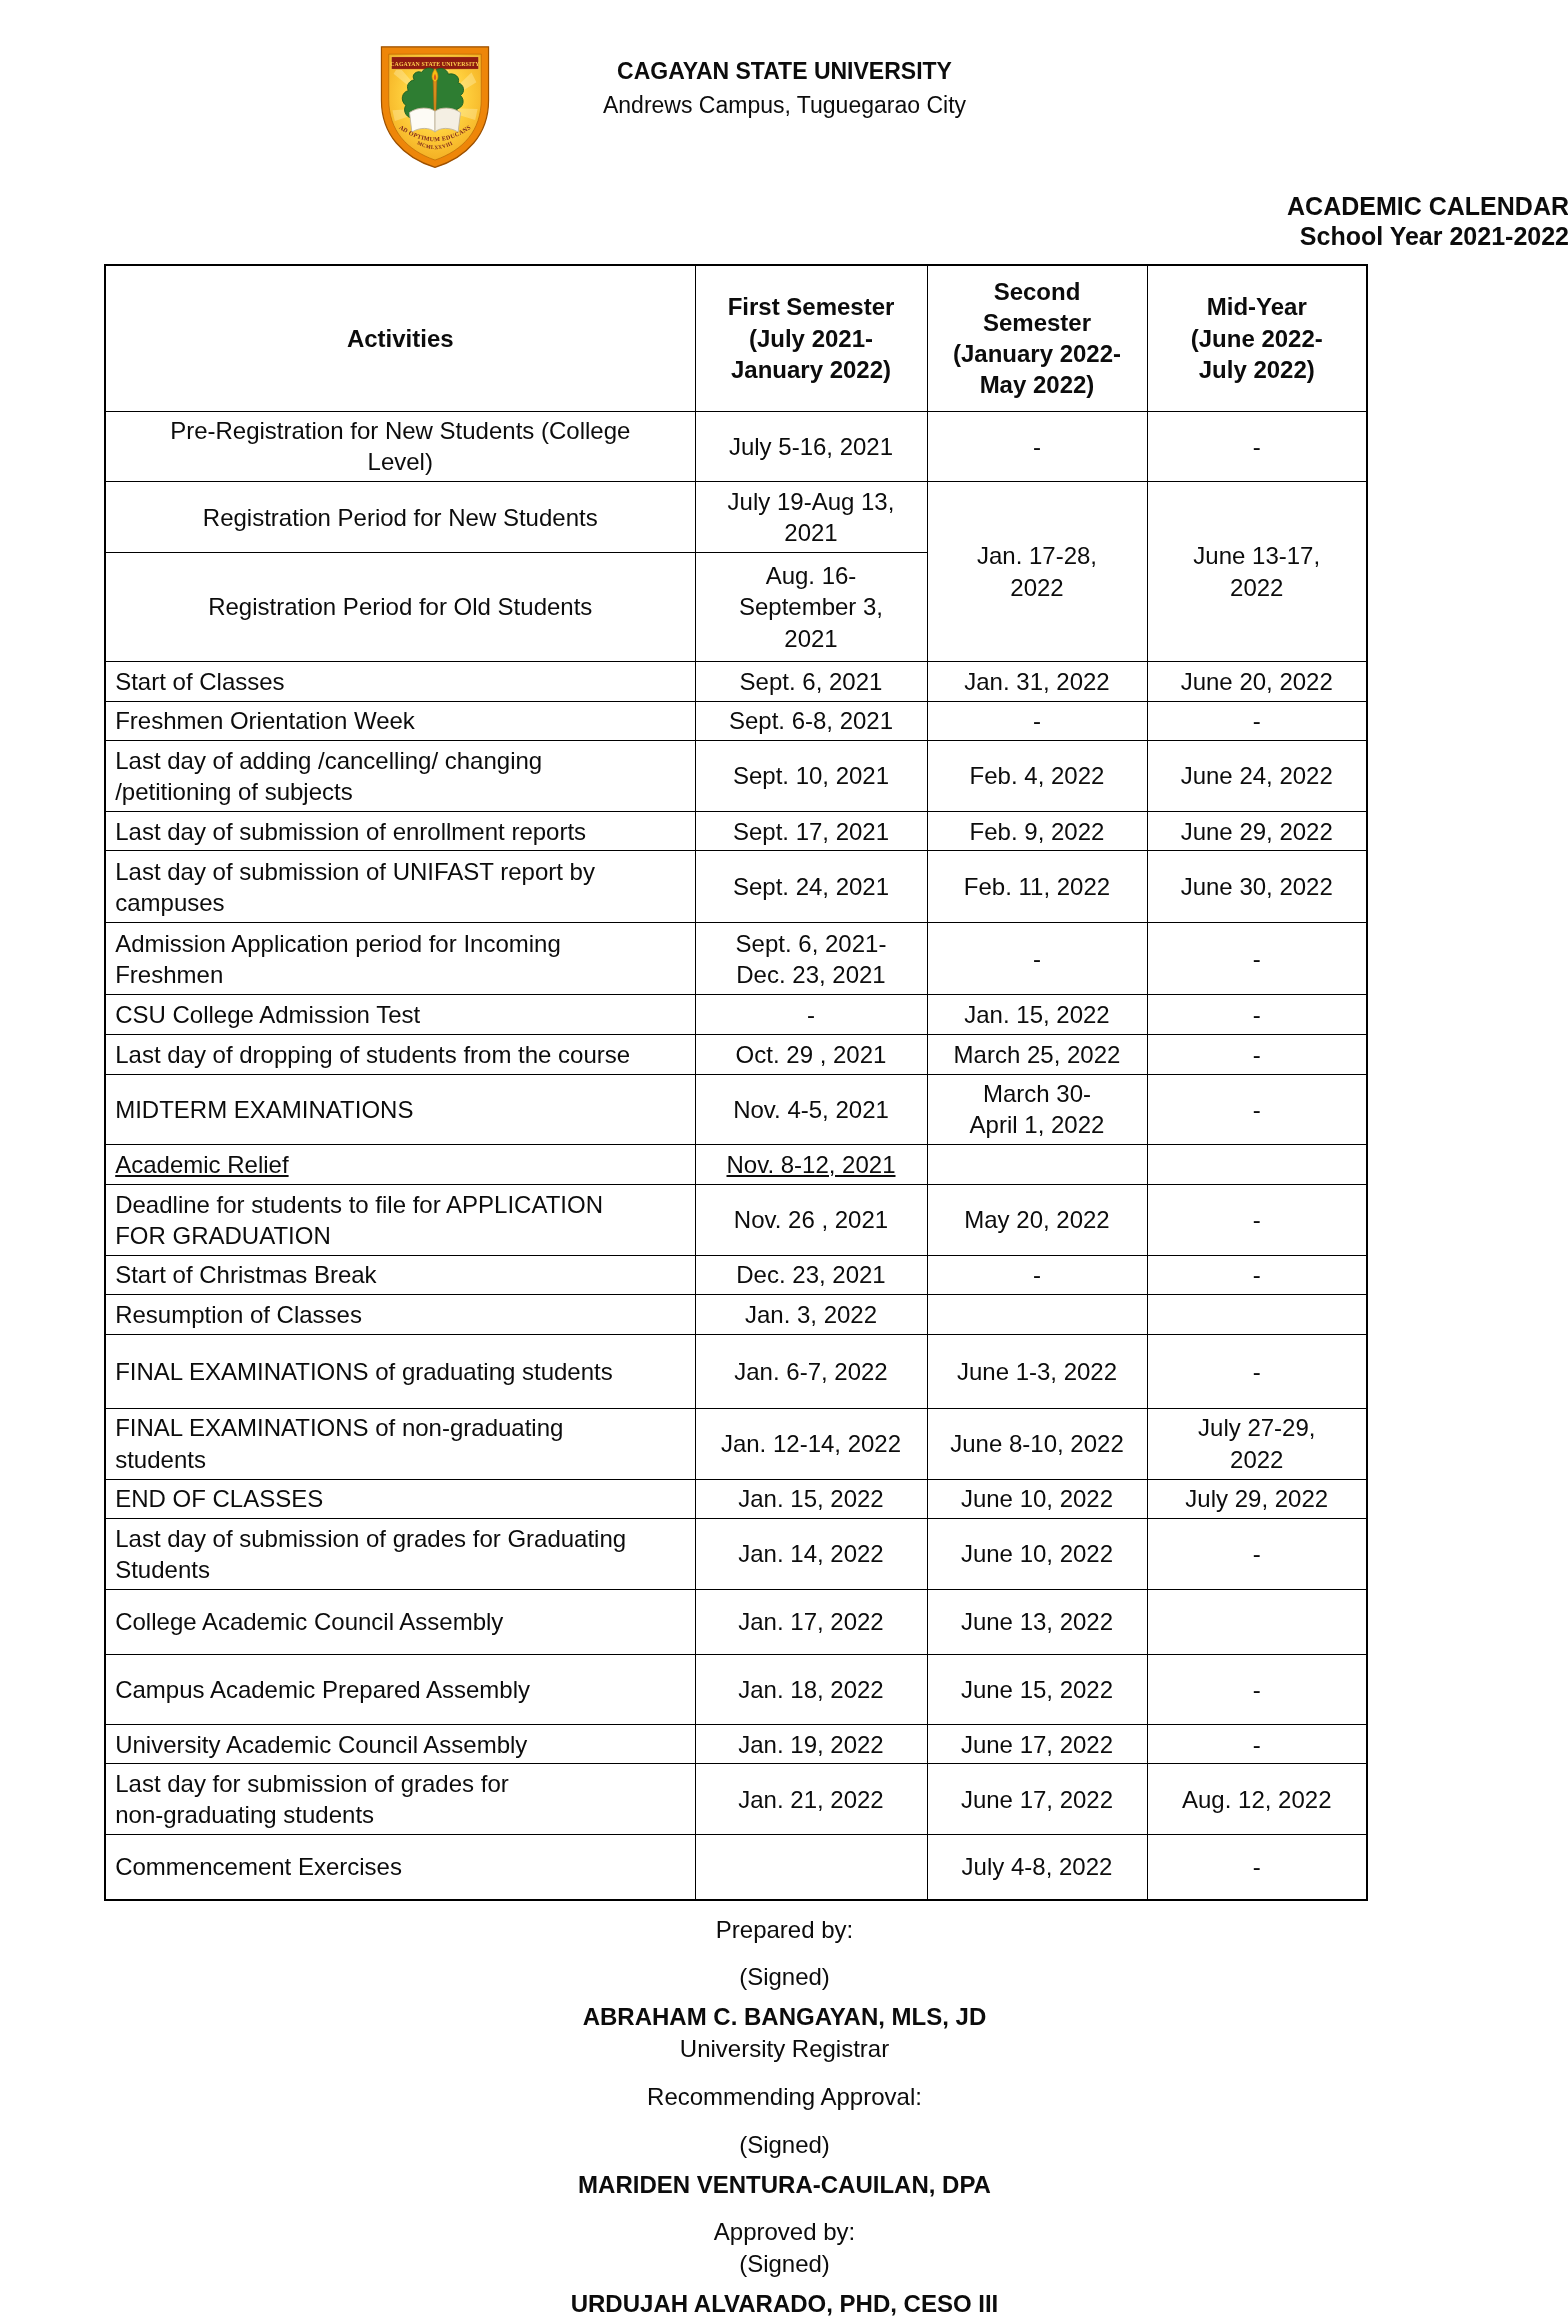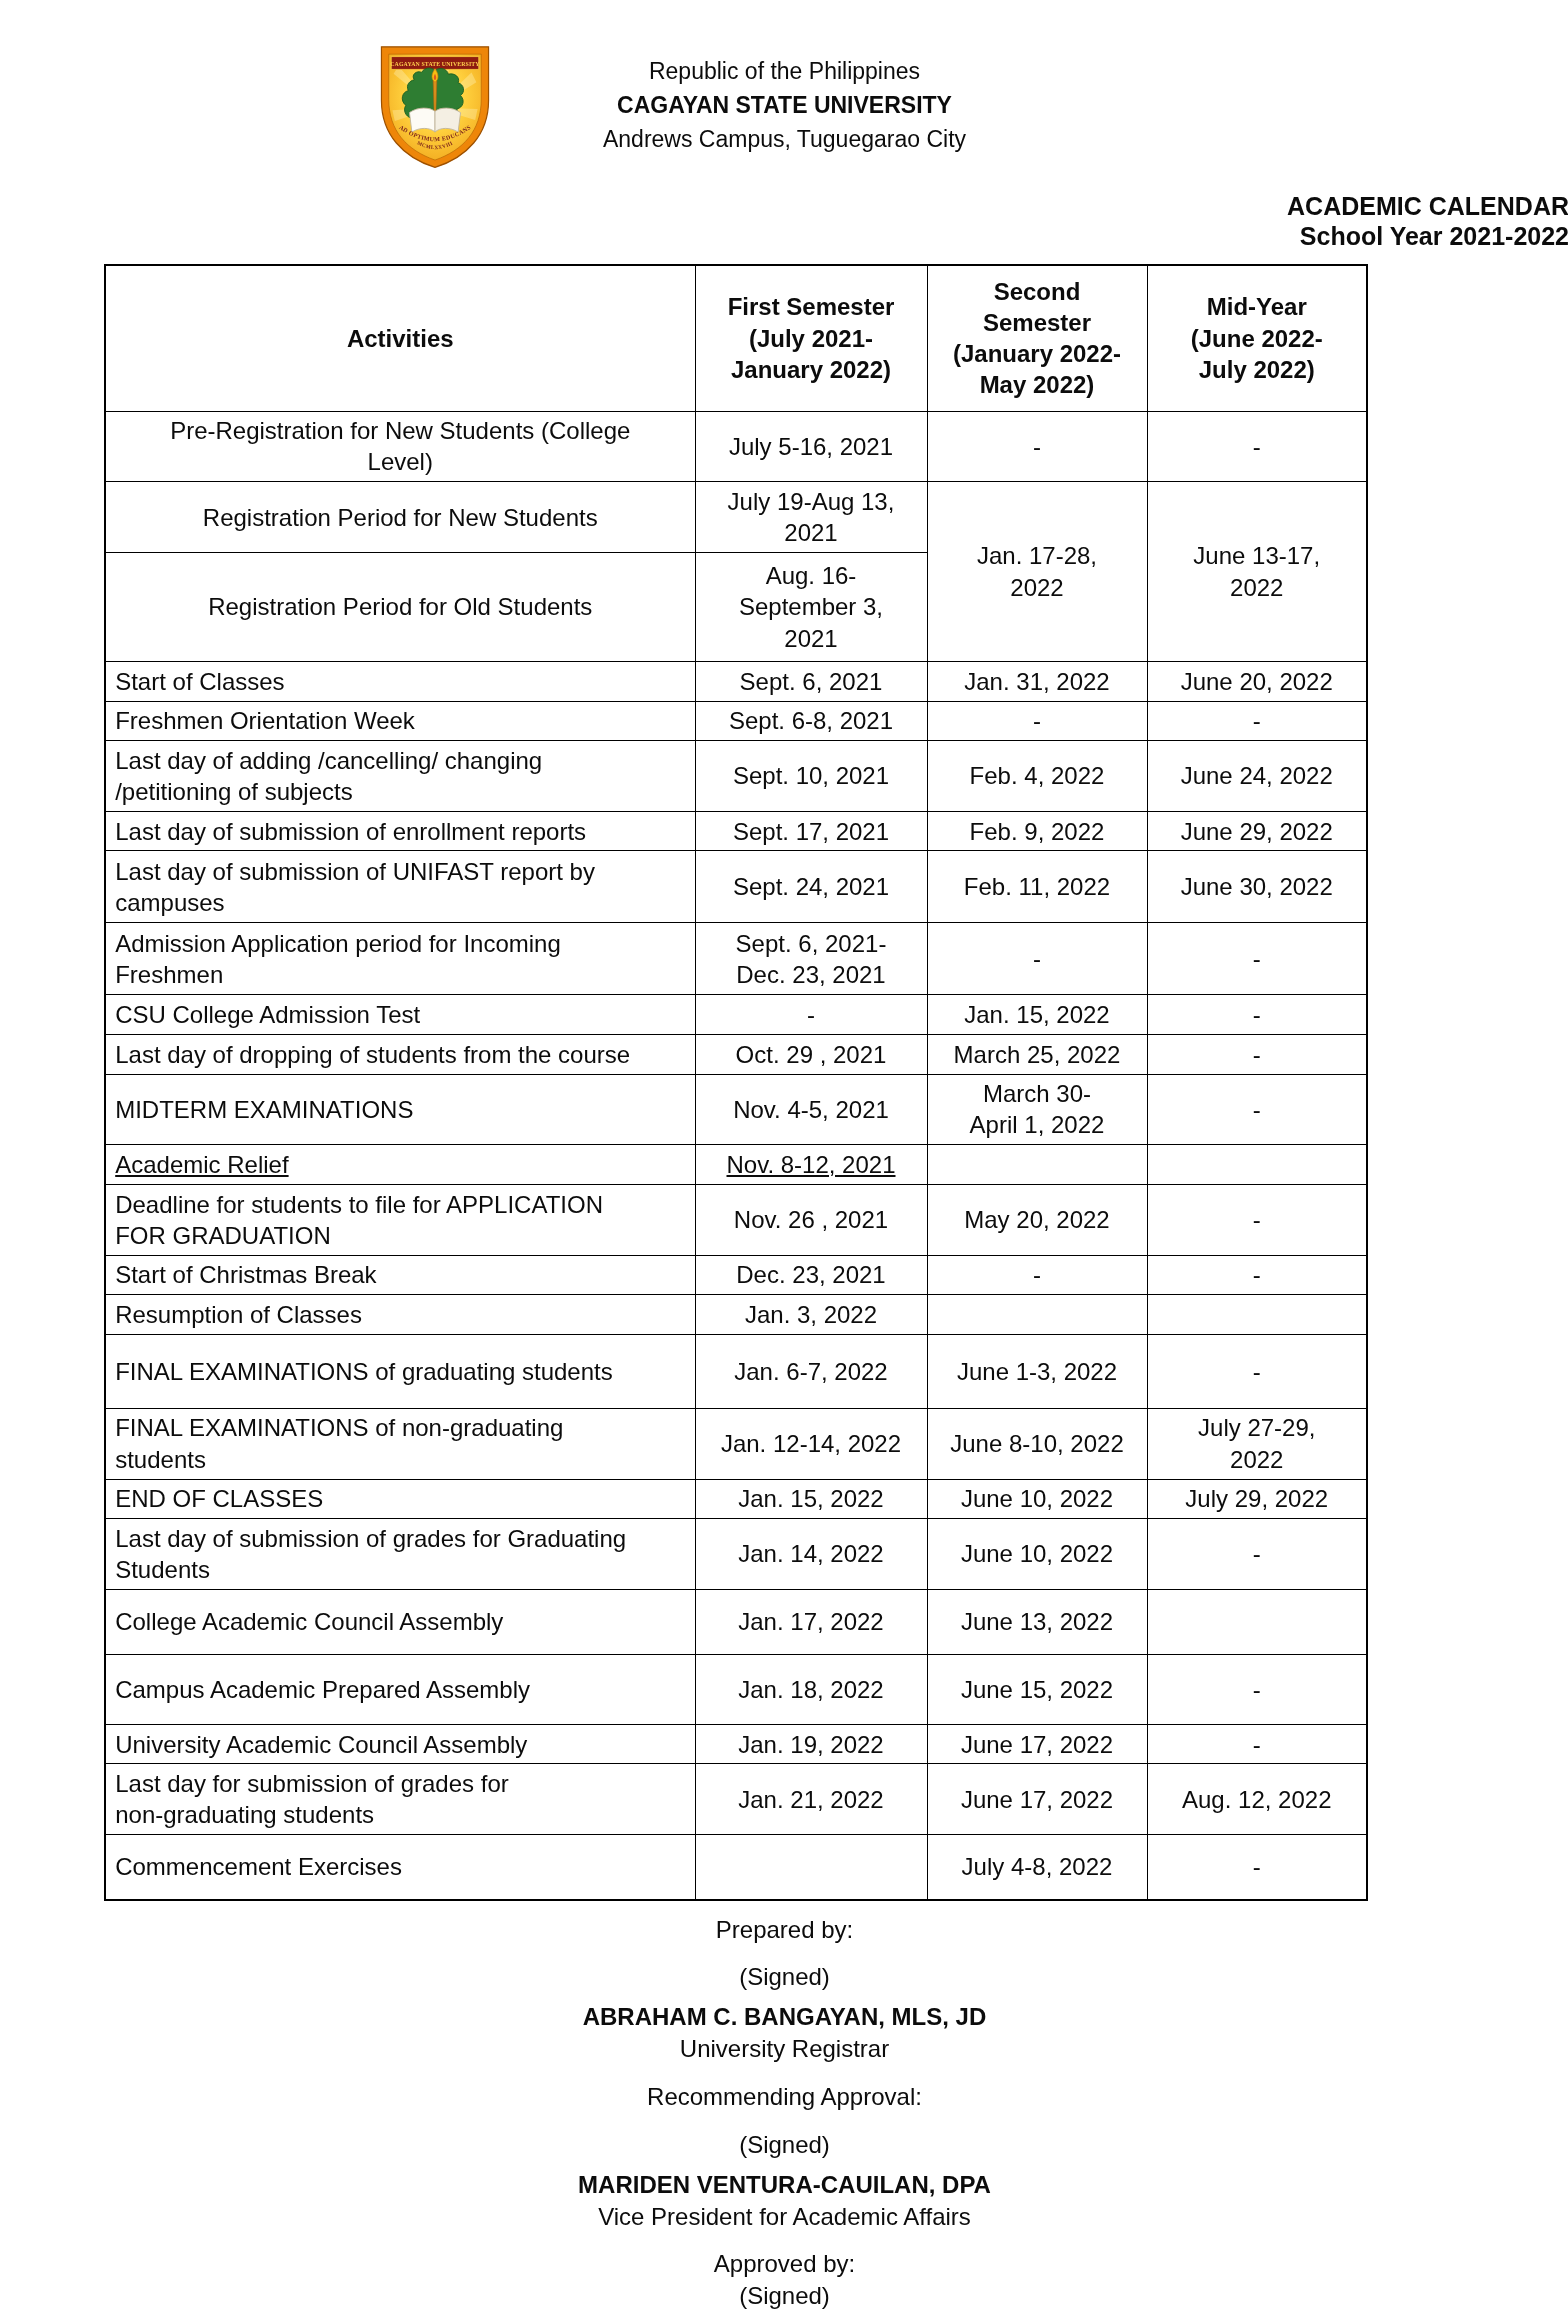--- a/index.html
+++ b/index.html
@@ -102,21 +102,20 @@
 
       <text font-size="10" font-weight="bold" fill="#7B241C" font-family="Liberation Serif, serif" letter-spacing="0.6">
         <textPath href="#mottoArc" startOffset="50%" text-anchor="middle">AD OPTIMUM EDUCANS</textPath>
       </text>
       <text font-size="8.6" font-weight="bold" fill="#7B241C" font-family="Liberation Serif, serif" letter-spacing="0.6">
         <textPath href="#yearArc" startOffset="50%" text-anchor="middle">MCMLXXVIII</textPath>
       </text>
     </svg>
 
     <div class="lh-text">
-      <div>Republic of the Philippines</div>
       <div class="bold">CAGAYAN STATE UNIVERSITY</div>
       <div>Andrews Campus, Tuguegarao City</div>
     </div>
   </div>
 
   <div class="doc-titles">
     <div>ACADEMIC CALENDAR</div>
     <div>School Year 2021-2022</div>
   </div>
 
@@ -311,20 +310,19 @@
   </table>
 
   <div class="footer" id="sig-footer">
       <div class="line">Prepared by:</div>
       <div class="line gap">(Signed)</div>
       <div class="line bold">ABRAHAM C. BANGAYAN, MLS, JD</div>
       <div class="line">University Registrar</div>
       <div class="line gap">Recommending Approval:</div>
       <div class="line gap">(Signed)</div>
       <div class="line bold">MARIDEN VENTURA-CAUILAN, DPA</div>
-      <div class="line">Vice President for Academic Affairs</div>
       <div class="line gap">Approved by:</div>
       <div class="line">(Signed)</div>
       <div class="line bold">URDUJAH ALVARADO, PHD, CESO III</div>
     </div>
 
 </div>
 
 
 </body></html>

